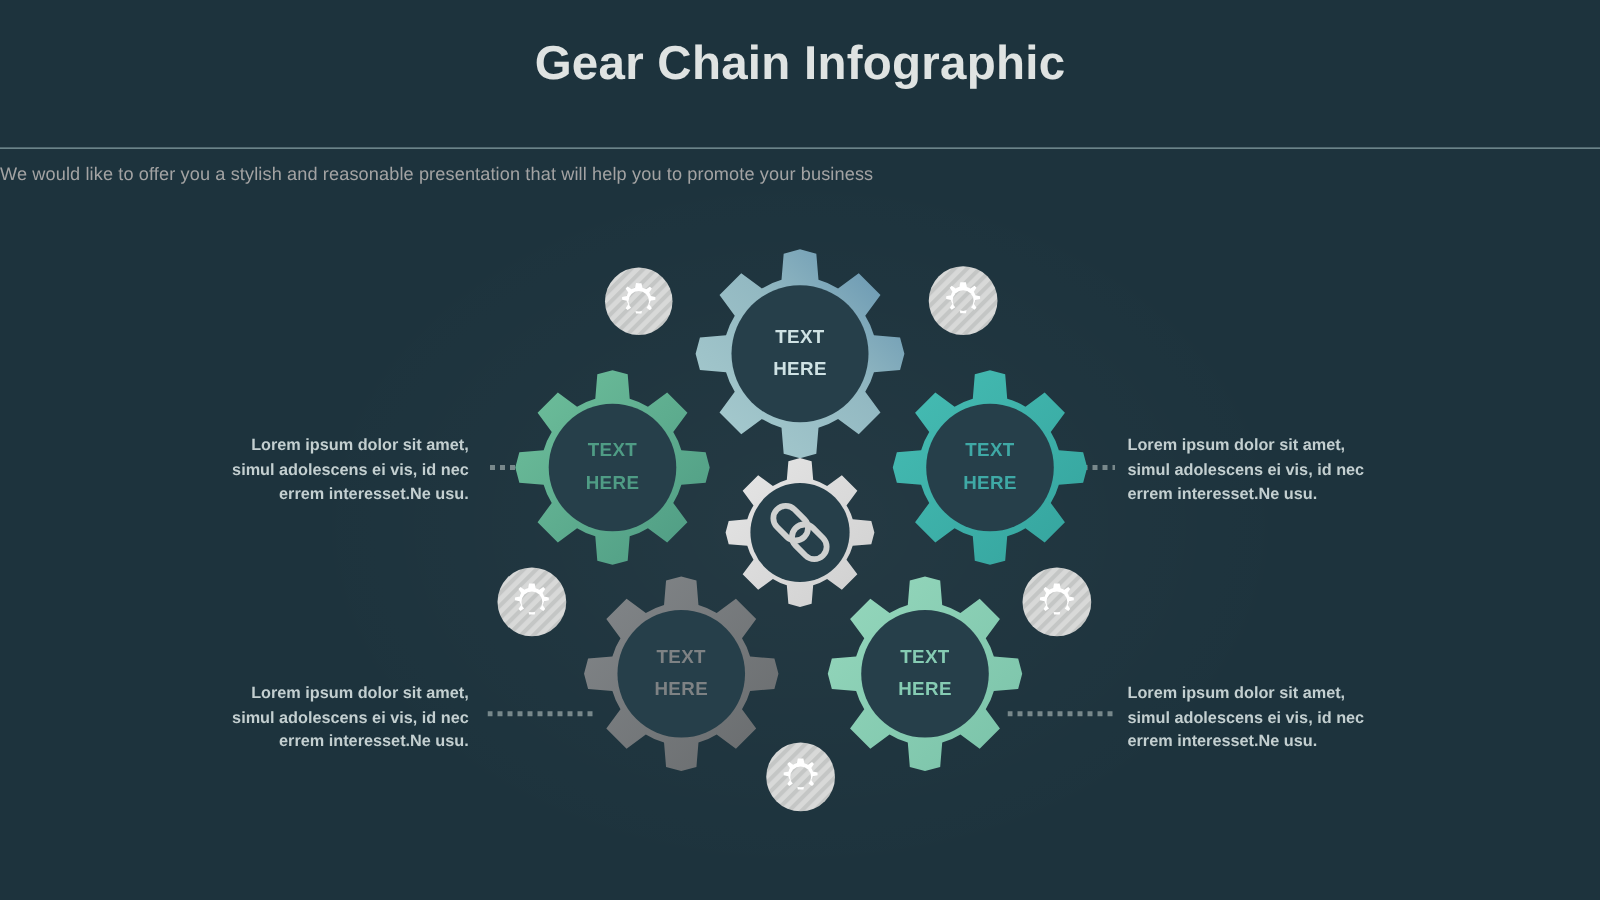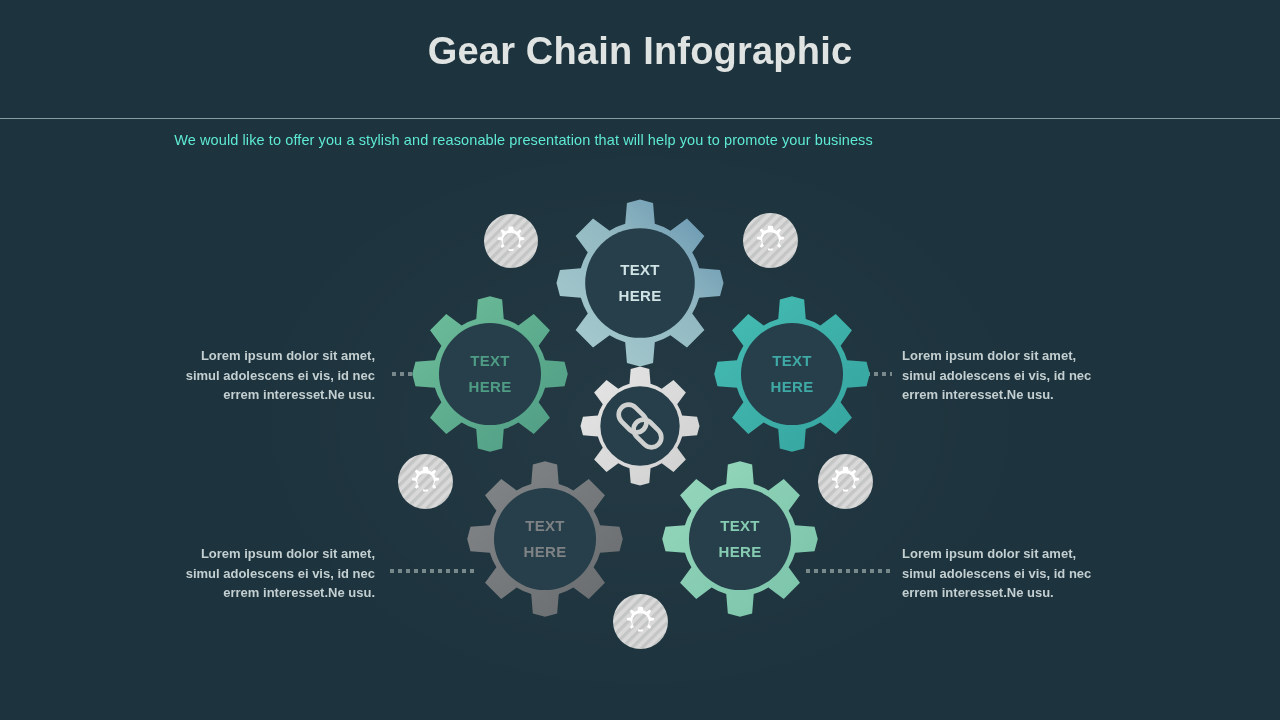--- a/index.html
+++ b/index.html
@@ -24,22 +24,21 @@
     text-align:center;
     font-size:38px; font-weight:bold; letter-spacing:.2px;
     color:#dfe3e2;
   }
   .divider{
     position:absolute; left:0; top:118px; width:1280px; height:1px;
     background:#a9c3c6; opacity:.75;
   }
   .subtitle{
     position:absolute; left:0; top:132px; width:1047px;
-    text-align:center;
-    font-size:14.5px; color:#5eead4; letter-spacing:.1px;
+    font-size:14.5px; color:#a3a3a3; letter-spacing:.1px;
   }
 
   
   .stage{ position:absolute; left:0; top:0; width:1280px; height:720px; }
 
   .gear-wrap{ position:absolute; }
   .gear-wrap svg{ display:block; overflow:visible; }
 
   .gear-label{
     position:absolute; left:0; top:0; width:100%; height:100%;

